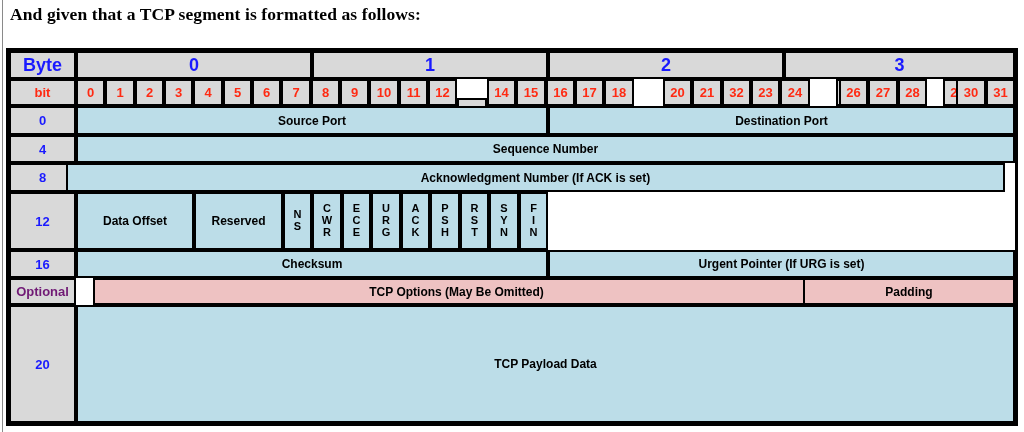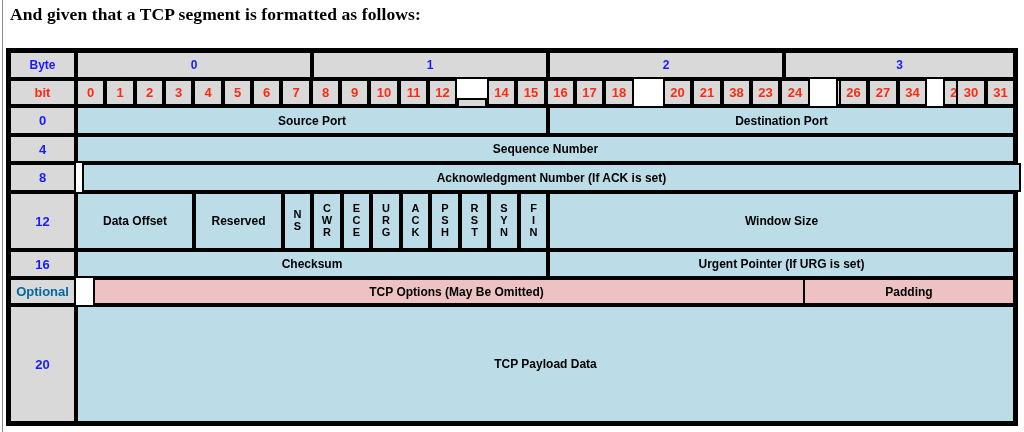--- a/index.html
+++ b/index.html
@@ -69,23 +69,23 @@
     font-weight: bold;
     color: #000000;
   }
 
   .grey   { background: #d9d9d9; }
   .blue   { background: #bcdde8; }
   .pink   { background: #eec2c2; }
 
   .lbl-blue  { color: #1a1aff; }
   .lbl-red   { color: #ff2a12; }
-  .lbl-black { color: #0369a1; }
-
-  .fs-byte { font-size: 12px; }
+  .lbl-black { color: #701a75; }
+
+  .fs-byte { font-size: 18px; }
   .fs-bit  { font-size: 13px; }
   .fs-rowlbl { font-size: 13px; }
   .fs-field { font-size: 12px; }
   .fs-flag { font-size: 11px; line-height: 1.08; }
 
   .flag {
     flex-direction: column;
     justify-content: center;
     letter-spacing: 0;
   }
@@ -126,54 +126,53 @@
       <div class="cell grey lbl-red fs-bit" style="left: 419px; top: 0px; width: 29px; height: 27px;">12</div>
       <div class="cell grey lbl-red fs-bit" style="left: 448px; top: 0px; width: 30px; height: 27px; margin-top: 19px;">13</div>
       <div class="cell grey lbl-red fs-bit" style="left: 478px; top: 0px; width: 29px; height: 27px;">14</div>
       <div class="cell grey lbl-red fs-bit" style="left: 507px; top: 0px; width: 30px; height: 27px;">15</div>
       <div class="cell grey lbl-red fs-bit" style="left: 537px; top: 0px; width: 29px; height: 27px;">16</div>
       <div class="cell grey lbl-red fs-bit" style="left: 566px; top: 0px; width: 29px; height: 27px;">17</div>
       <div class="cell grey lbl-red fs-bit" style="left: 595px; top: 0px; width: 30px; height: 27px;">18</div>
       <div class="cell grey lbl-red fs-bit" style="left: 625px; top: 0px; width: 29px; height: 27px; margin-left: 29px;">19</div>
       <div class="cell grey lbl-red fs-bit" style="left: 654px; top: 0px; width: 29px; height: 27px;">20</div>
       <div class="cell grey lbl-red fs-bit" style="left: 683px; top: 0px; width: 30px; height: 27px;">21</div>
-      <div class="cell grey lbl-red fs-bit" style="left: 713px; top: 0px; width: 29px; height: 27px;">38</div>
+      <div class="cell grey lbl-red fs-bit" style="left: 713px; top: 0px; width: 29px; height: 27px;">32</div>
       <div class="cell grey lbl-red fs-bit" style="left: 742px; top: 0px; width: 29px; height: 27px;">23</div>
       <div class="cell grey lbl-red fs-bit" style="left: 771px; top: 0px; width: 30px; height: 27px;">24</div>
       <div class="cell grey lbl-red fs-bit" style="left: 801px; top: 0px; width: 29px; height: 27px; margin-left: 26px;">25</div>
       <div class="cell grey lbl-red fs-bit" style="left: 830px; top: 0px; width: 29px; height: 27px;">26</div>
       <div class="cell grey lbl-red fs-bit" style="left: 859px; top: 0px; width: 30px; height: 27px;">27</div>
-      <div class="cell grey lbl-red fs-bit" style="left: 889px; top: 0px; width: 29px; height: 27px;">34</div>
+      <div class="cell grey lbl-red fs-bit" style="left: 889px; top: 0px; width: 29px; height: 27px;">28</div>
       <div class="cell grey lbl-red fs-bit" style="left: 918px; top: 0px; width: 29px; height: 27px; margin-left: 16px;">29</div>
       <div class="cell grey lbl-red fs-bit" style="left: 947px; top: 0px; width: 30px; height: 27px;">30</div>
       <div class="cell grey lbl-red fs-bit" style="left: 977px; top: 0px; width: 29px; height: 27px;">31</div>
     </div>
 
   <div class="row" style="top:55px;height:29px;">
     <div class="cell grey lbl-blue fs-rowlbl" style="left:0px;top:0px;width:67px;height:29px;">0</div>
     <div class="cell blue fs-field" style="left:67px;top:0px;width:472px;height:29px;">Source Port</div>
     <div class="cell blue fs-field" style="left:539px;top:0px;width:467px;height:29px;">Destination Port</div>
   </div>
 
   <div class="row" style="top:84px;height:28px;">
     <div class="cell grey lbl-blue fs-rowlbl" style="left:0px;top:0px;width:67px;height:28px;">4</div>
     <div class="cell blue fs-field" style="left:67px;top:0px;width:939px;height:28px;">Sequence Number</div>
   </div>
 
   <div class="row" style="top:112px;height:29px;">
     <div class="cell grey lbl-blue fs-rowlbl" style="left:0px;top:0px;width:67px;height:29px;">8</div>
-    <div class="cell blue fs-field" style="left:73px;top:0px;width:939px;height:29px;text-align:center;">Acknowledgment Number (If ACK is set)</div>
+    <div class="cell blue fs-field" style="left:57px;top:0px;width:939px;height:29px;text-align:center;">Acknowledgment Number (If ACK is set)</div>
   </div>
 
   <div class="row" id="row-12" style="top:141px;height:58px;">
     <div class="cell grey lbl-blue fs-rowlbl" style="left:0px;top:0px;width:67px;height:58px;">12</div>
     <div class="cell blue fs-field" style="left:185px;top:0px;width:89px;height:58px;">Reserved</div>
     <div class="cell blue fs-field" style="left:67px;top:0px;width:118px;height:58px;">Data Offset</div>
 
-    <div class="cell blue fs-field" style="left:539px;top:0px;width:467px;height:58px;">Window Size</div>
   <div class="cell blue fs-flag flag" style="left: 274px; top: 0px; width: 29px; height: 58px;">
         <span>N</span>
         <span>S</span>
       </div>
       <div class="cell blue fs-flag flag" style="left: 303px; top: 0px; width: 30px; height: 58px;">
         <span>C</span>
         <span>W</span>
         <span>R</span>
       </div>
       <div class="cell blue fs-flag flag" style="left: 333px; top: 0px; width: 29px; height: 58px;">

